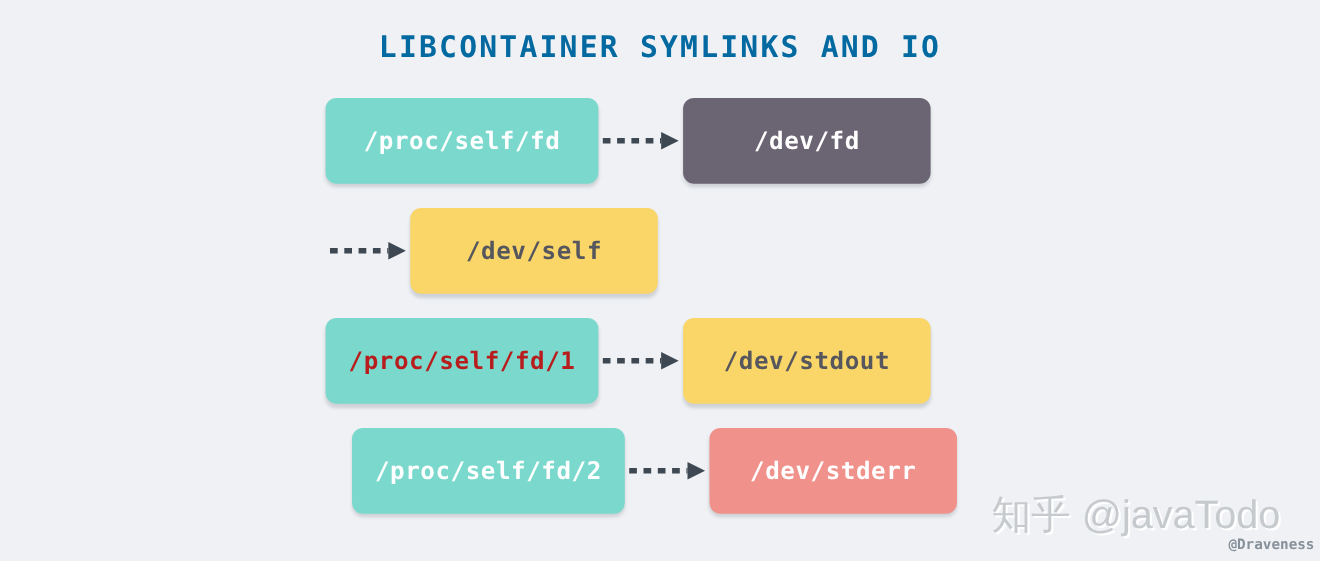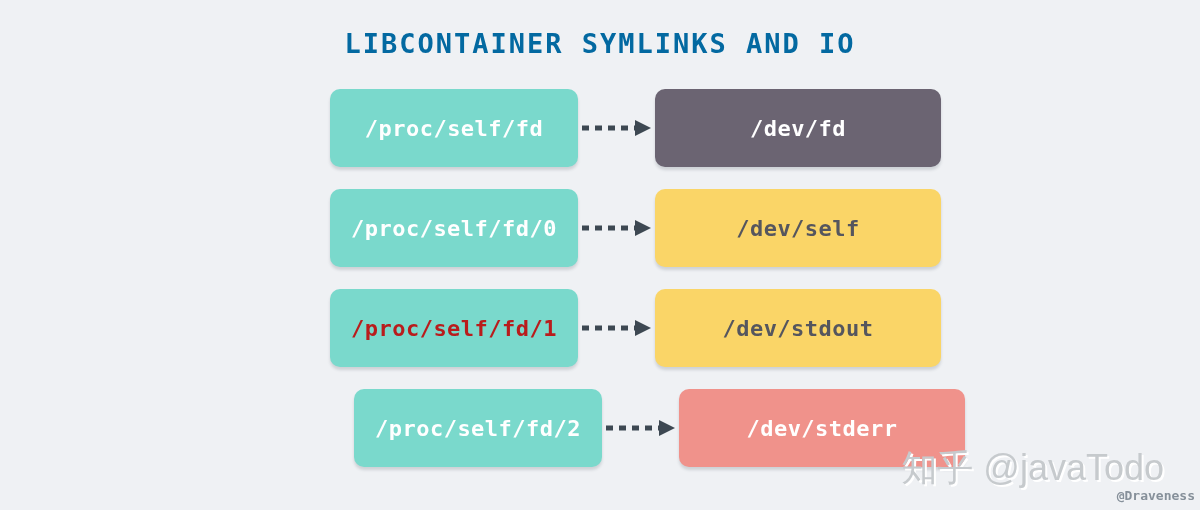--- a/index.html
+++ b/index.html
@@ -25,21 +25,21 @@
     width: 100%;
     text-align: center;
     font-family: "DejaVu Sans Mono", monospace;
     font-weight: bold;
     font-size: 27px;
     letter-spacing: 2px;
     color: #0369a1;
   }
   .row {
     position: absolute;
-    left: 330px;
+    left: 296px;
     height: 78px;
     display: flex;
     align-items: center;
   }
   .row-1 { top: 89px; }
   .row-2 { top: 189px; }
   .row-3 { top: 289px; }
   .row-4 { top: 389px; padding-left: 24px; }
   .box {
     height: 78px;
@@ -48,21 +48,21 @@
     align-items: center;
     justify-content: center;
     font-family: "DejaVu Sans Mono", monospace;
     font-weight: bold;
     font-size: 22px;
     letter-spacing: 0.5px;
     box-shadow: 0 3px 3px rgba(60, 70, 85, 0.18);
     box-sizing: border-box;
   }
   .src-box { width: 248px; }
-  .dst-box { width: 286px; }
+  .dst-box { width: 225px; }
   .arrow-cell {
     width: 77px;
     display: flex;
     align-items: center;
     justify-content: center;
   }
   .zhihu-watermark {
     position: absolute;
     top: 420px;
     right: 36px;
@@ -100,23 +100,20 @@
         <line x1="2" y1="11" x2="55" y2="11" stroke-width="5" stroke-dasharray="7,6" style="stroke: rgb(61, 72, 82);"></line>
         <polygon points="55,3 55,19 71,11" style="fill: rgb(61, 72, 82);"></polygon>
       </svg>
     </div>
     <div class="box dst-box" style="background: rgb(107, 100, 114); color: rgb(255, 255, 255);">
       <span>/dev/fd</span>
     </div>
   </div>
 
   <div class="row row-2">
-    <div class="box src-box" style="background: rgb(122, 217, 204); color: rgb(255, 255, 255);">
-      <span>/proc/self/fd/0</span>
-    </div>
     <div class="arrow-cell">
       <svg width="74" height="22" viewBox="0 0 74 22">
         <line x1="2" y1="11" x2="55" y2="11" stroke-width="5" stroke-dasharray="7,6" style="stroke: rgb(61, 72, 82);"></line>
         <polygon points="55,3 55,19 71,11" style="fill: rgb(61, 72, 82);"></polygon>
       </svg>
     </div>
     <div class="box dst-box" style="background: rgb(250, 213, 103); color: rgb(85, 86, 94);">
       <span>/dev/self</span>
     </div>
   </div>

